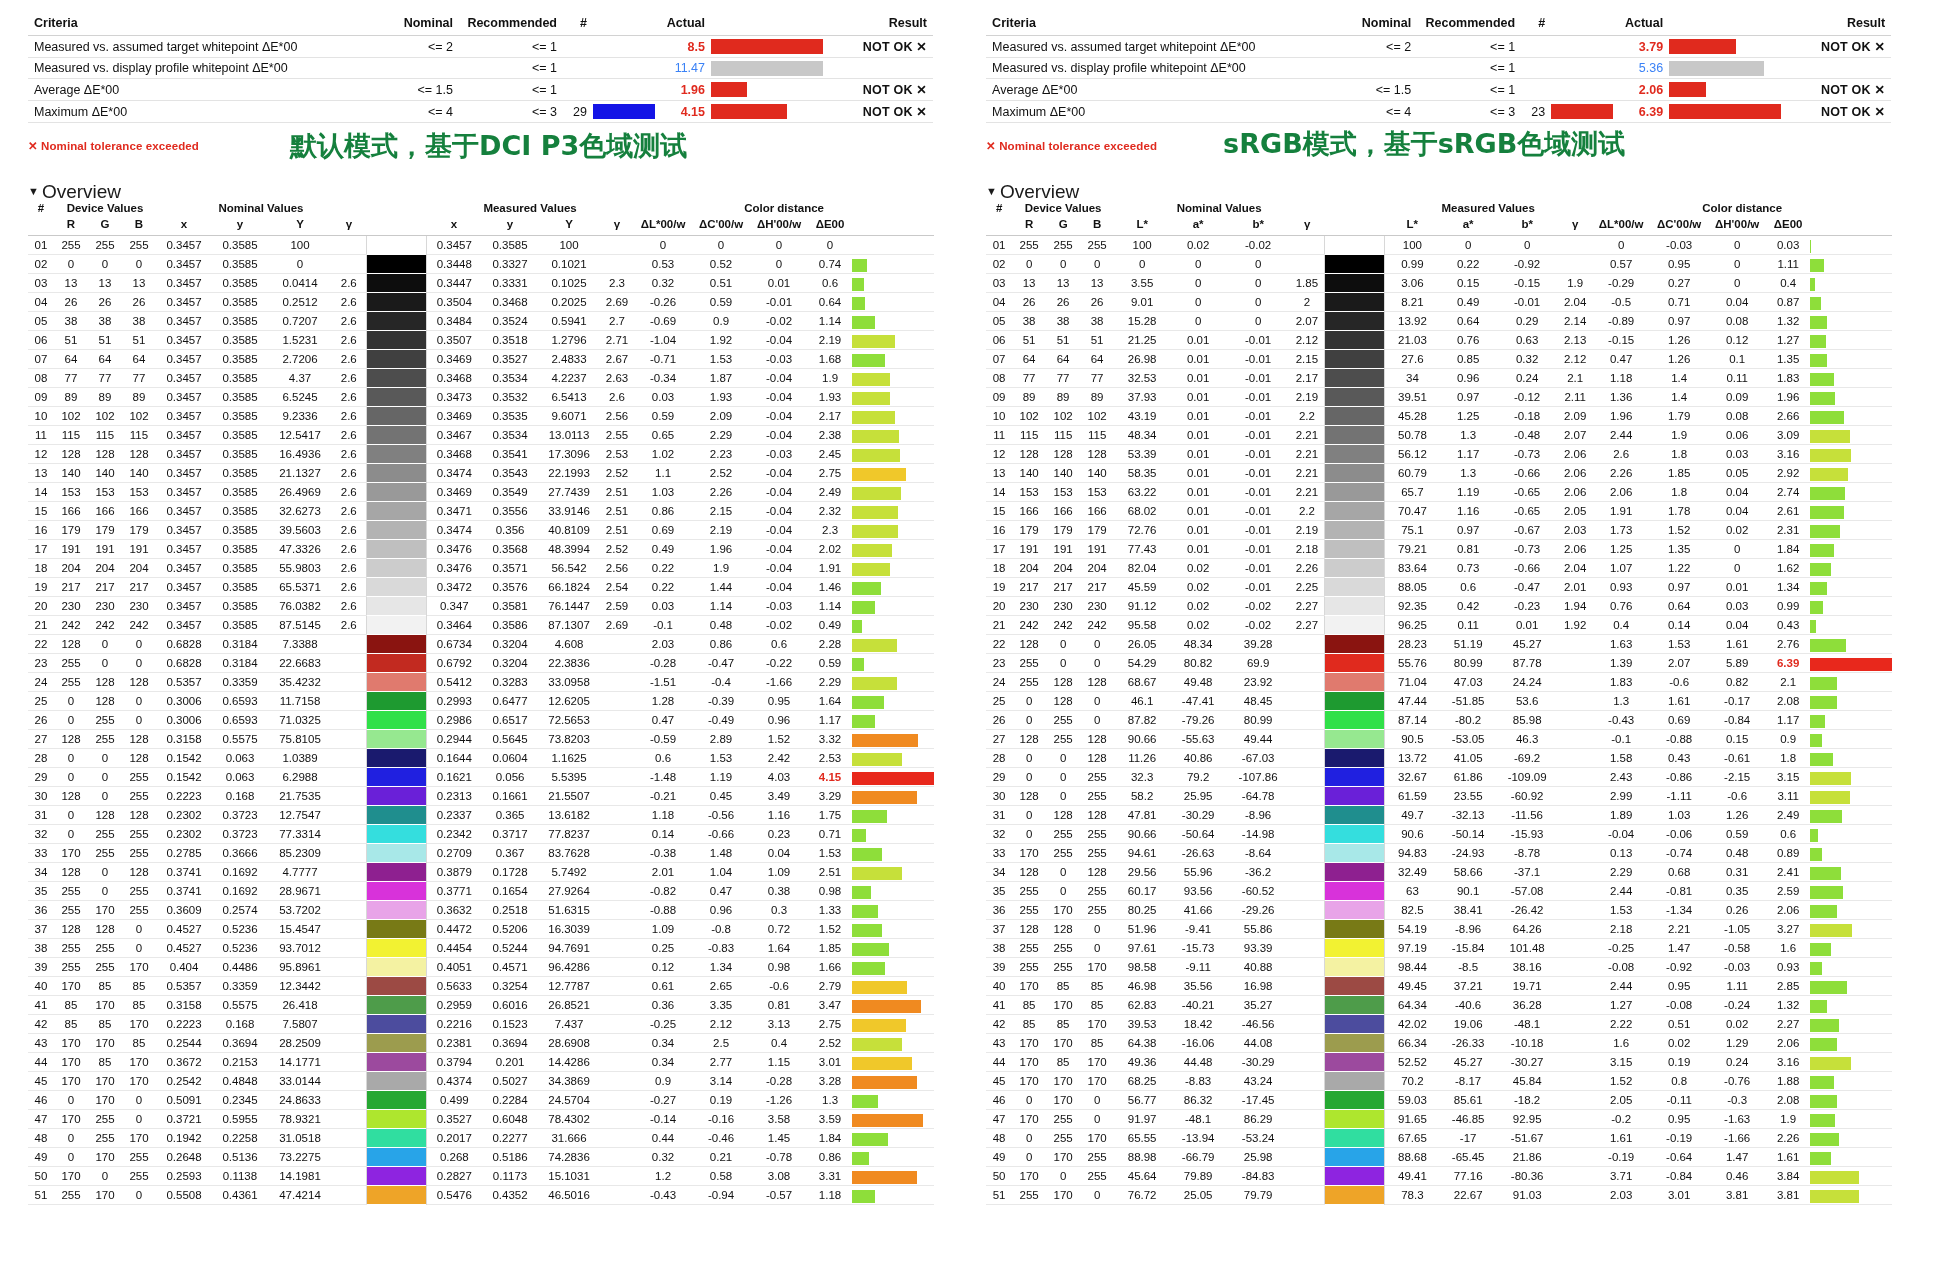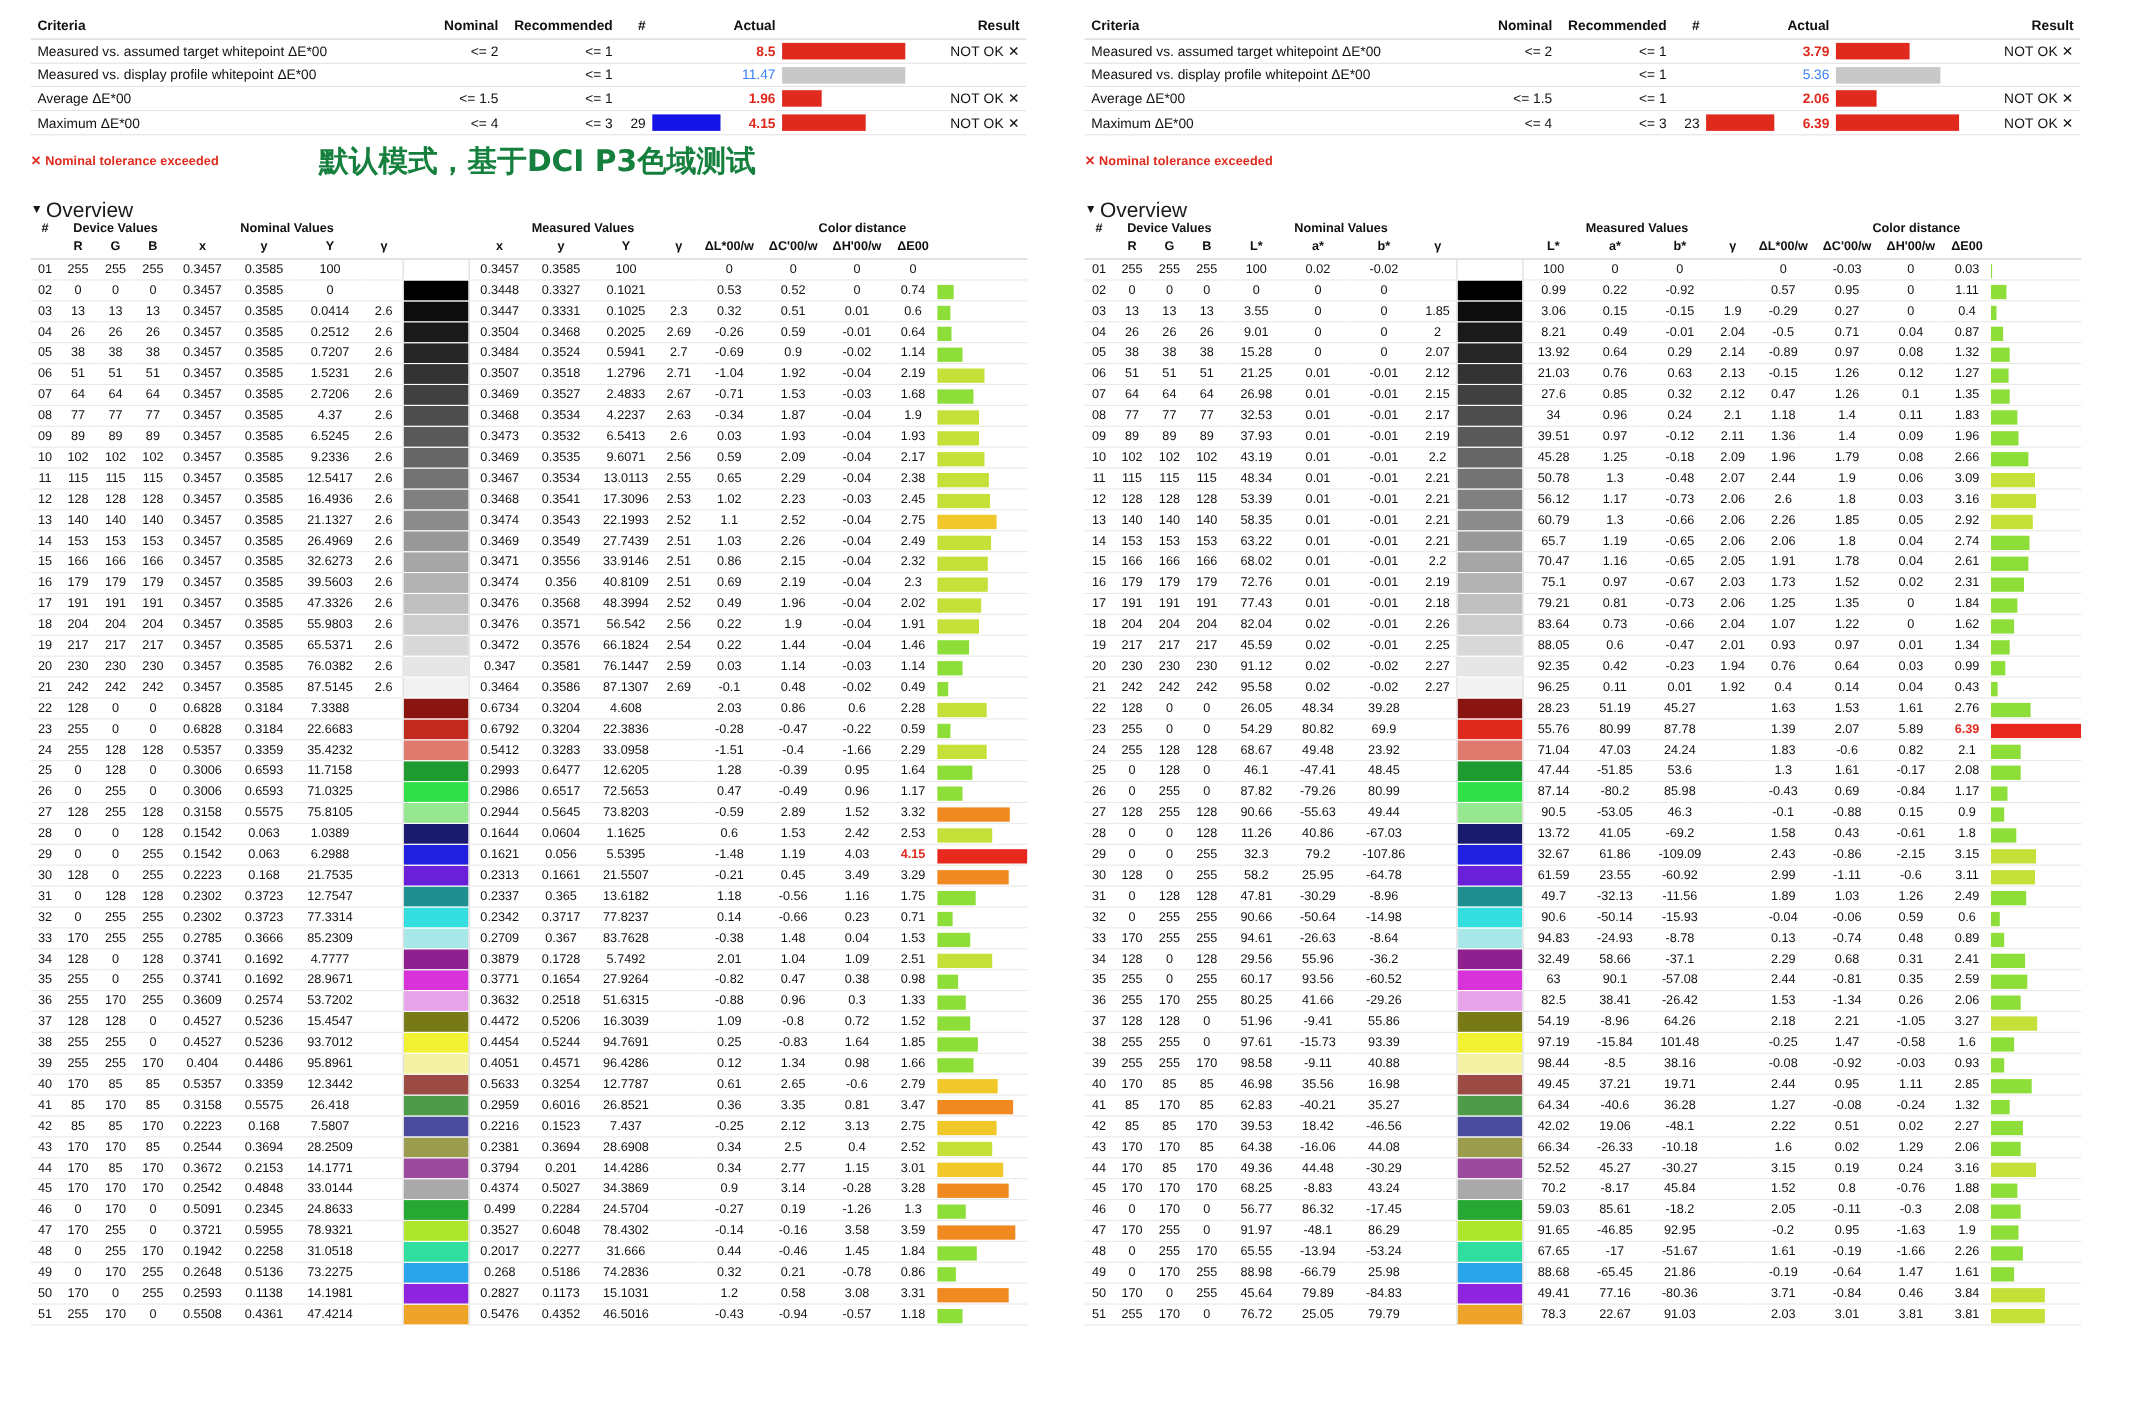--- a/index.html
+++ b/index.html
@@ -25,21 +25,21 @@
     padding: 3px 6px; border-bottom: 1px solid #e3e3e3;
     text-align: right; color: #111; white-space: nowrap; font-size: 12.5px;
   }
   table.crit td.lft { text-align: left; }
   td.nominal { color: #111; width: 80px; }
   td.recommended { color: #9a9a9a; width: 104px; }
   td.hashcnt { width: 30px; color: #111; text-align: right; padding-right: 2px; }
   td.actual { width: 56px; font-weight: bold; }
   td.actual.bad { color: #e02a1e; }
   td.actual.grey { color: #3b82f6; font-weight: normal; }
-  td.result { text-align: right; width: 110px; color: #e02a1e; font-weight: normal; letter-spacing: .2px;}
+  td.result { text-align: right; width: 110px; color: #e02a1e; font-weight: bold; letter-spacing: .2px;}
   td.result.blank { color: transparent; }
   .barcell { padding: 0 !important; width: 112px; vertical-align: middle; }
   .barcell2 { padding: 0 !important; width: 62px; vertical-align: middle; }
   .bar { height: 15px; display: block; }
 
   .legend-note {
     color: #e02a1e; font-weight: bold; font-size: 11.5px;
     margin: 16px 0 0 0; letter-spacing: .1px;
   }
 
@@ -1507,20 +1507,21 @@
             <td class="result">NOT OK ✕</td>
           </tr>
         </tbody>
     </table>
 
     <div class="legend-note">✕ Nominal tolerance exceeded</div>
 
     <div class="overview-row">
       <span class="overview-label"><span class="tri">▼</span><span>Overview</span></span>
     </div>
+    <div class="cn-title cn-right">sRGB模式，基于sRGB色域测试</div>
 
     <table class="meas" id="meas-right">
       <colgroup>
         <col style="width:26px">
           <col style="width:34px">
           <col style="width:34px">
           <col style="width:34px">
         <col style="width:56px">
           <col style="width:56px">
           <col style="width:64px">

